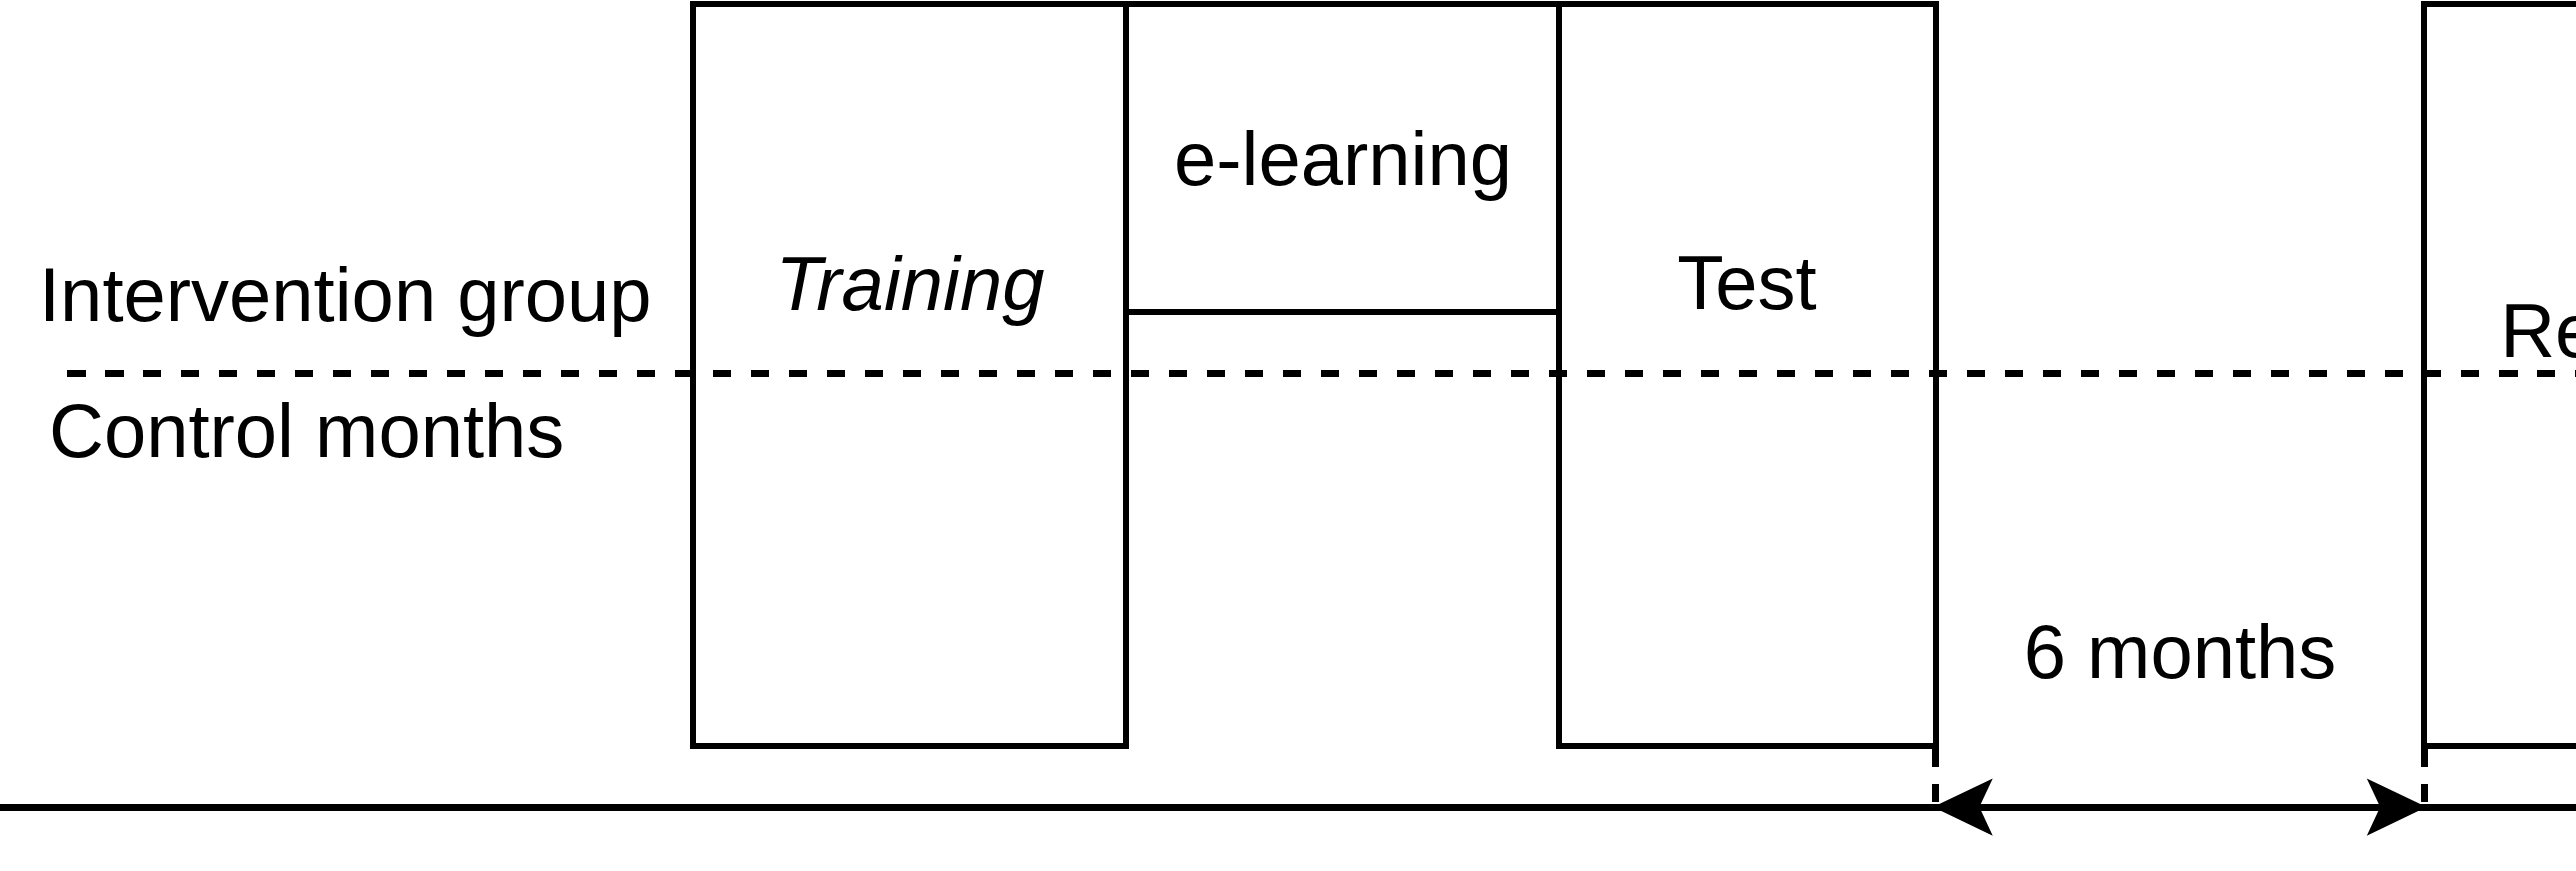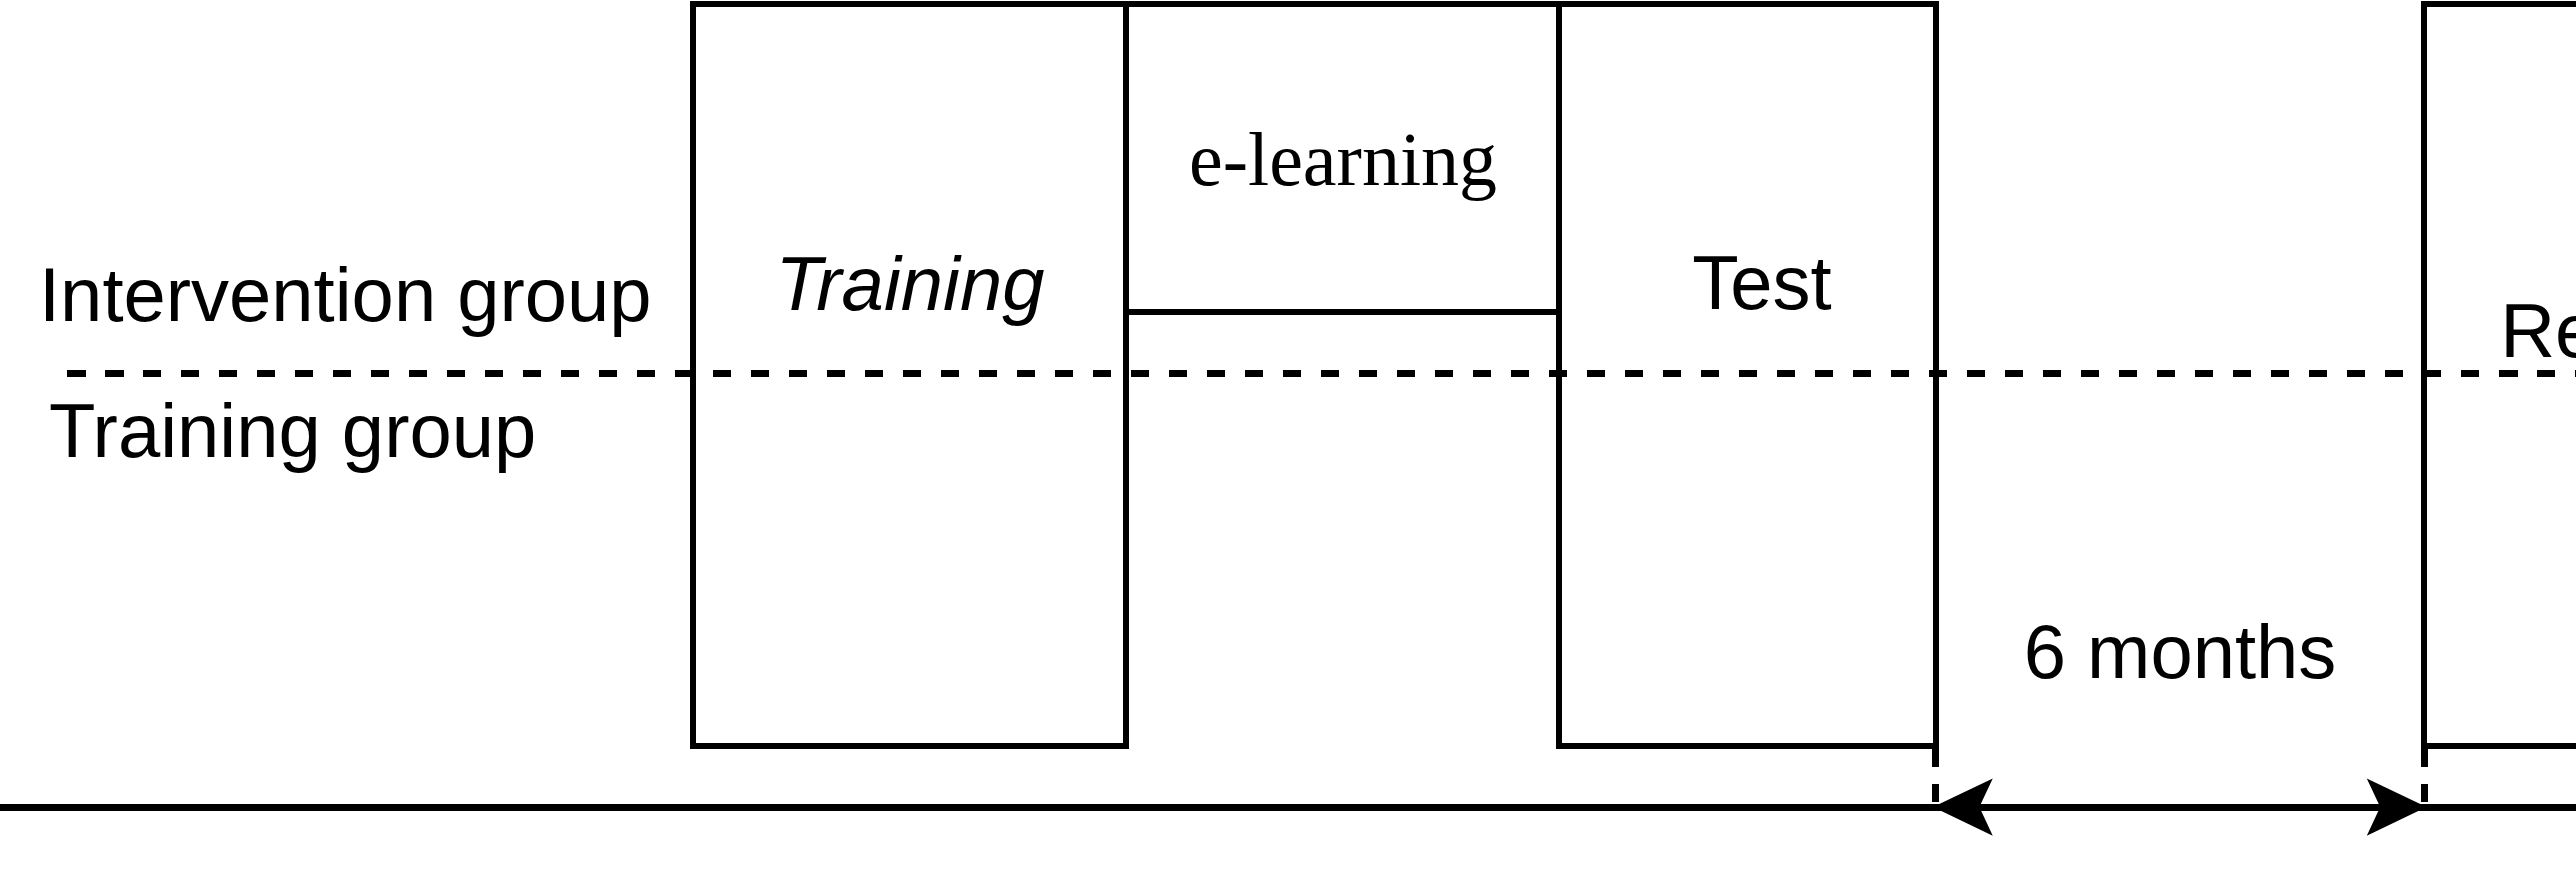--- a/index.html
+++ b/index.html
@@ -56,32 +56,32 @@
     height: 872px;
     pointer-events: none;
   }
 </style>
 </head>
 <body>
 
 <div id="canvas">
 
   <div class="label" style="left:39px; top:257px;text-align:center;">Intervention group</div>
-  <div class="label" style="left:49px; top:393px;">Training group</div>
+  <div class="label" style="left:49px; top:393px;">Control months</div>
 
   <div class="hline-dashed" style="left:67px; top:370px; width:3461px;"></div>
 
   <div class="box" style="left:690px; top:1px; width:439px; height:748px;"></div>
   <div class="box" style="left:1123px; top:1px; width:439px; height:314px;"></div>
   <div class="box" style="left:1556px; top:1px; width:383px; height:748px;"></div>
   <div class="box" style="left:2421px; top:1px; width:378px; height:748px;"></div>
 
   <div class="label centered" style="left:910px; top:246px;font-style:italic;">Training</div>
-  <div class="label centered" style="left:1343px; top:121px;font-family:Liberation Serif, serif;">e-learning</div>
-  <div class="label centered" style="left:1747px; top:245px;margin-left:15px;">Test</div>
+  <div class="label centered" style="left:1343px; top:121px;">e-learning</div>
+  <div class="label centered" style="left:1747px; top:245px;">Test</div>
   <div class="label centered" style="left:2610px; top:293px;">Retest</div>
 
   <div class="label centered" style="left:2180px; top:614px;">6 months</div>
   <div class="vline-dashed" style="left:1932px; top:749px; height:55px;"></div>
   <div class="vline-dashed" style="left:2421px; top:749px; height:55px;"></div>
 
   <div class="axis-shaft"></div>
 
   <svg id="arrow-layer" viewBox="0 0 6912 1692">
     <polygon points="3752,1566 3868,1511 3842,1566 3868,1622" fill="#000"></polygon>

